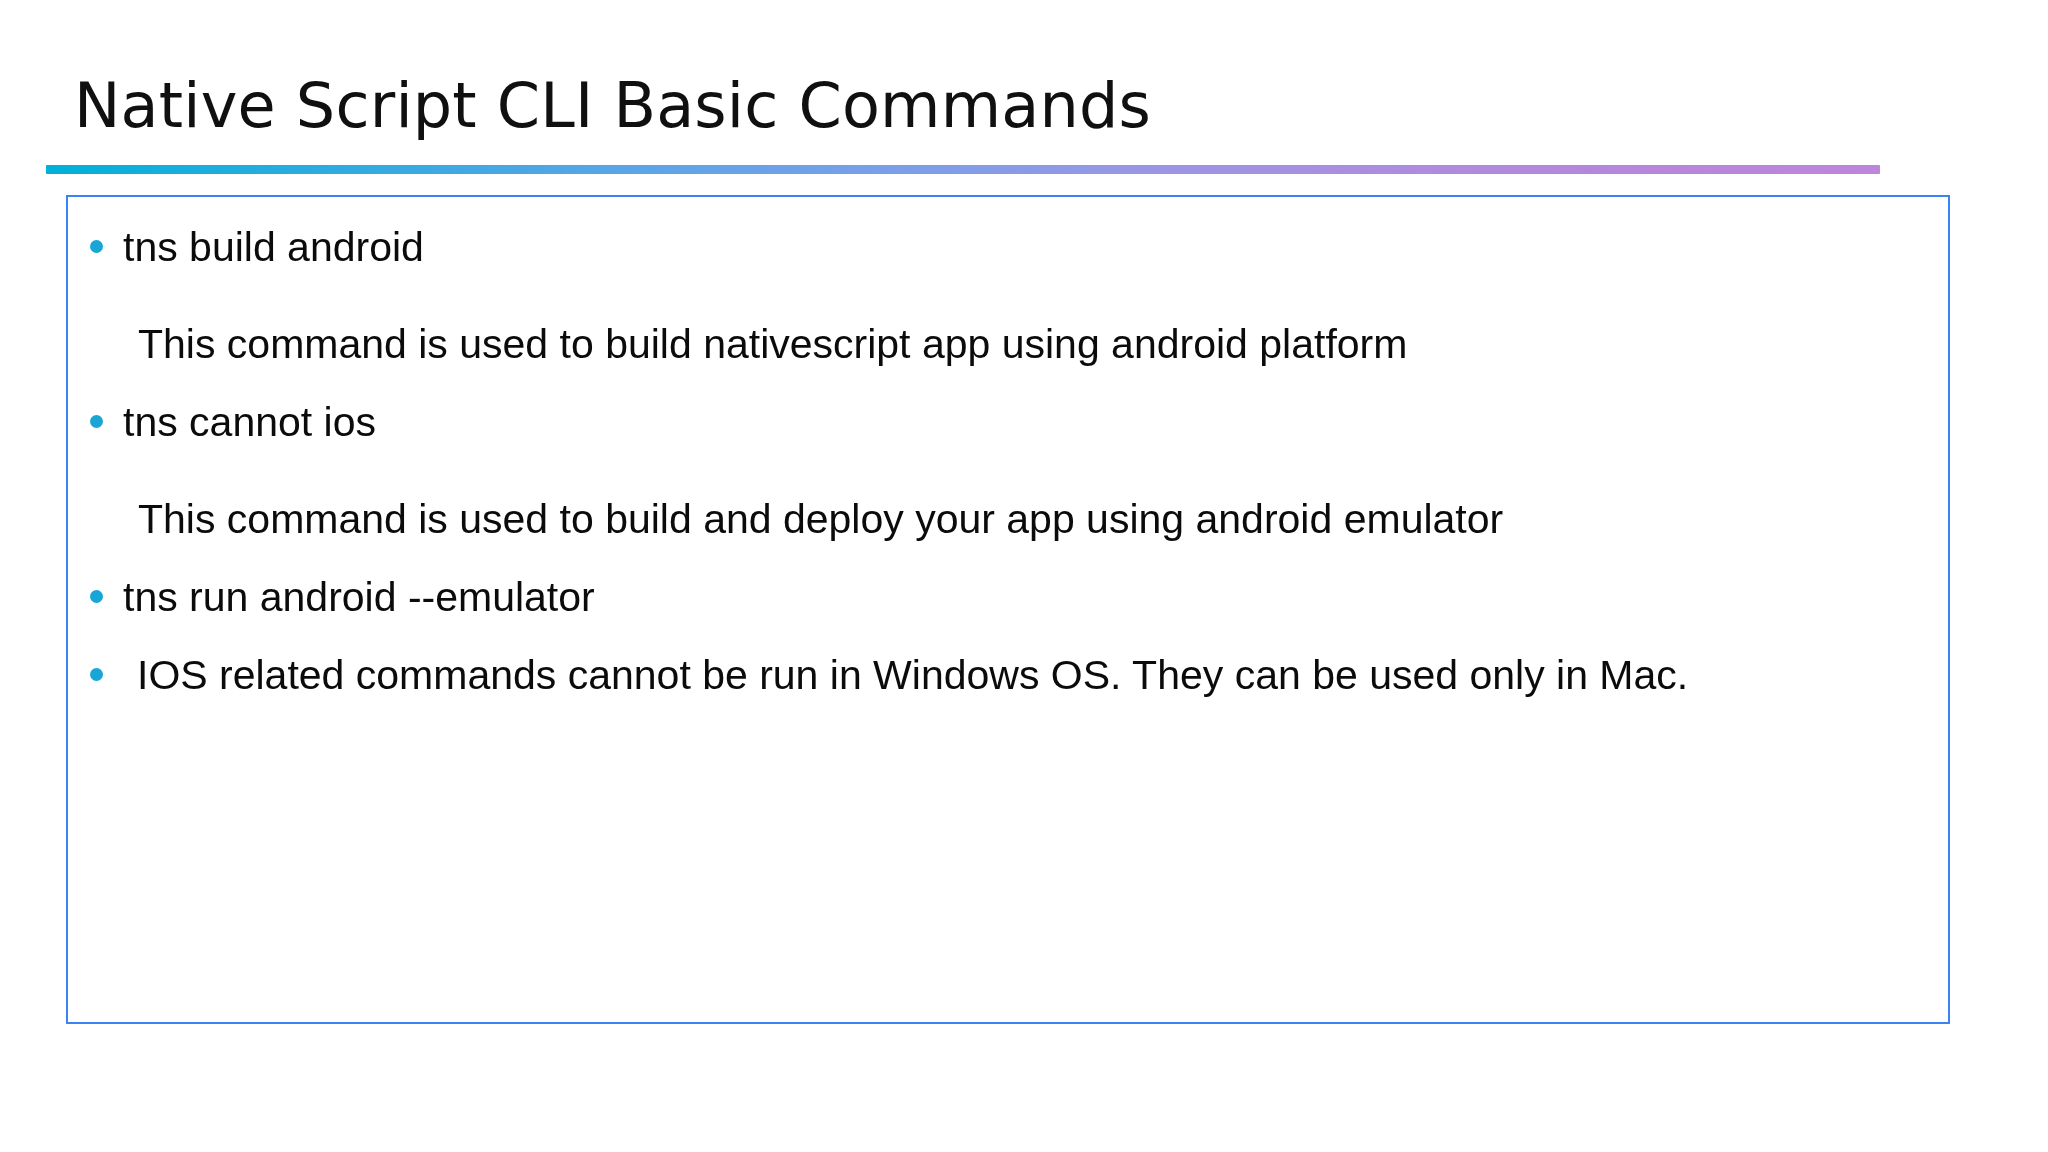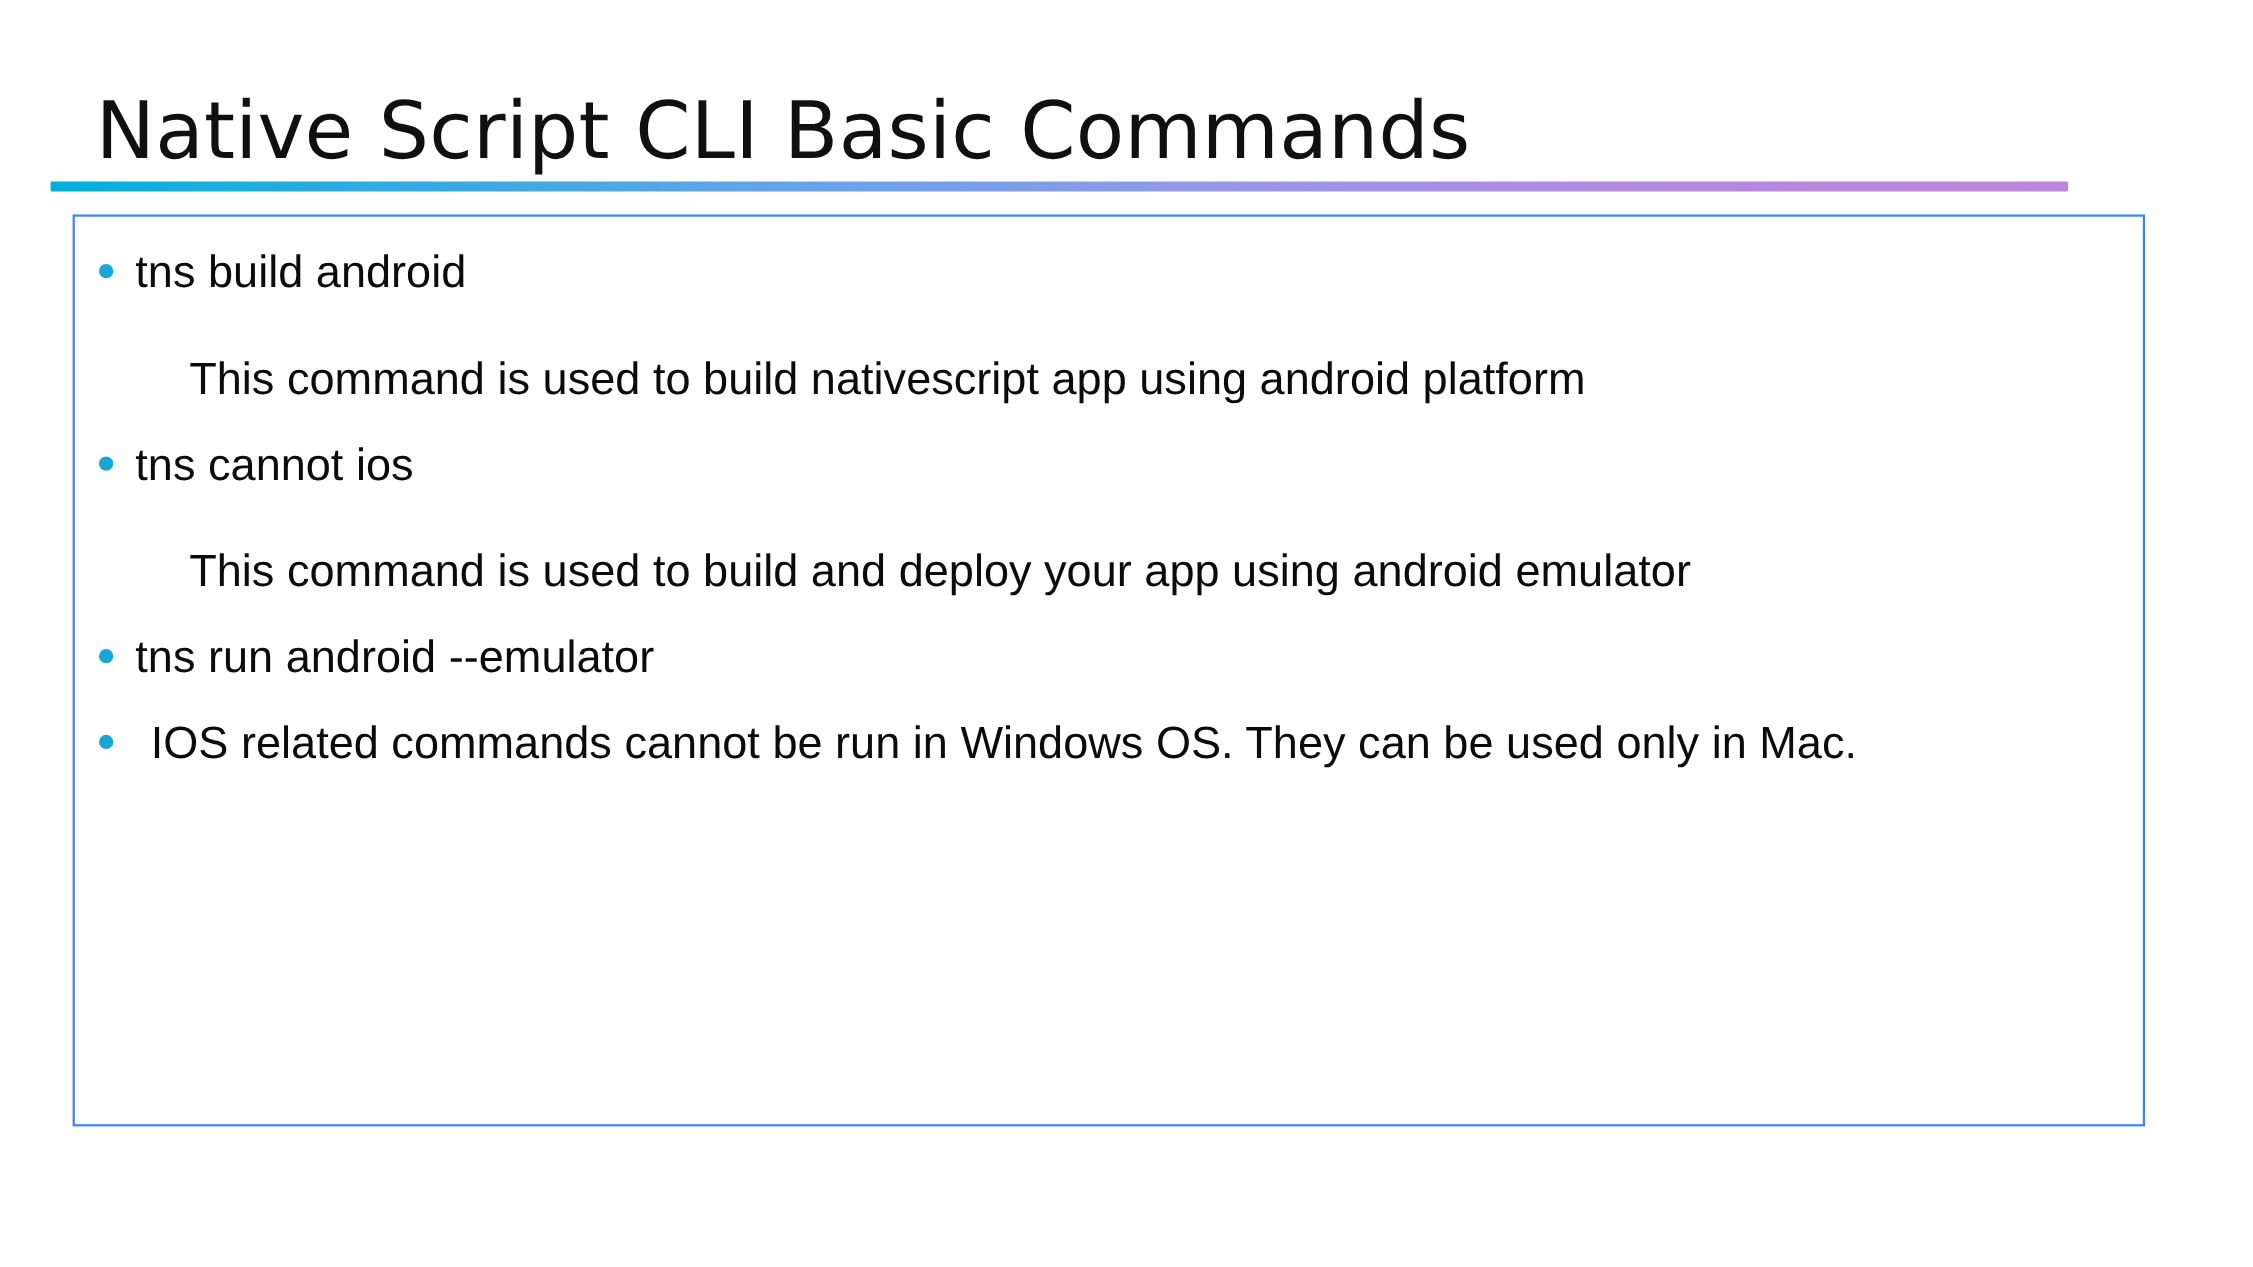--- a/index.html
+++ b/index.html
@@ -25,25 +25,25 @@
 
   
   .title-block {
     position: absolute;
     left: 46px;
     top: 58px;
     width: 1900px;
     height: 120px;
   }
   .slide-title {
-    margin: 13px;
+    margin: 0;
     padding: 0 0 0 28px;
     font-family: "DejaVu Sans", sans-serif;
     font-weight: 400;
-    font-size: 72px;
+    font-size: 62px;
     line-height: 96px;
     letter-spacing: 0.2px;
     color: #101010;
     white-space: nowrap;
   }
   .title-rule {
     position: absolute;
     left: 0px;
     top: 107px;
     width: 1834px;
@@ -110,21 +110,21 @@
   .row-text {
     font-family: "Liberation Sans", sans-serif;
     font-size: 41px;
     line-height: 52px;
     color: #0b0b0b;
     white-space: nowrap;
   }
 
   
   .row.desc {
-    padding-left: 104px;
+    padding-left: 70px;
     margin-top: 45px;
   }
   .row.desc .row-text {
     font-size: 41px;
     line-height: 52px;
   }
 
   
   .r-0 { margin-top: 24px; }
   .r-1 { margin-top: 46px; }

